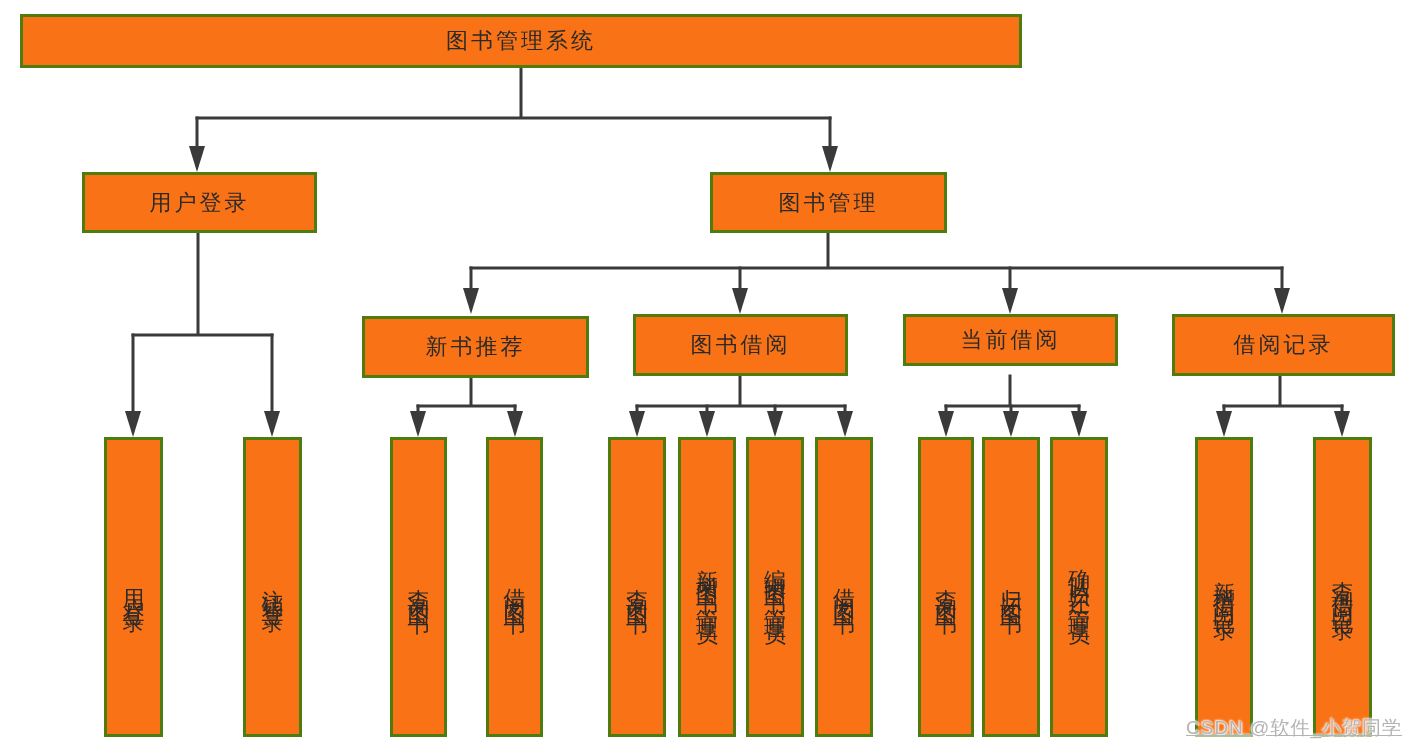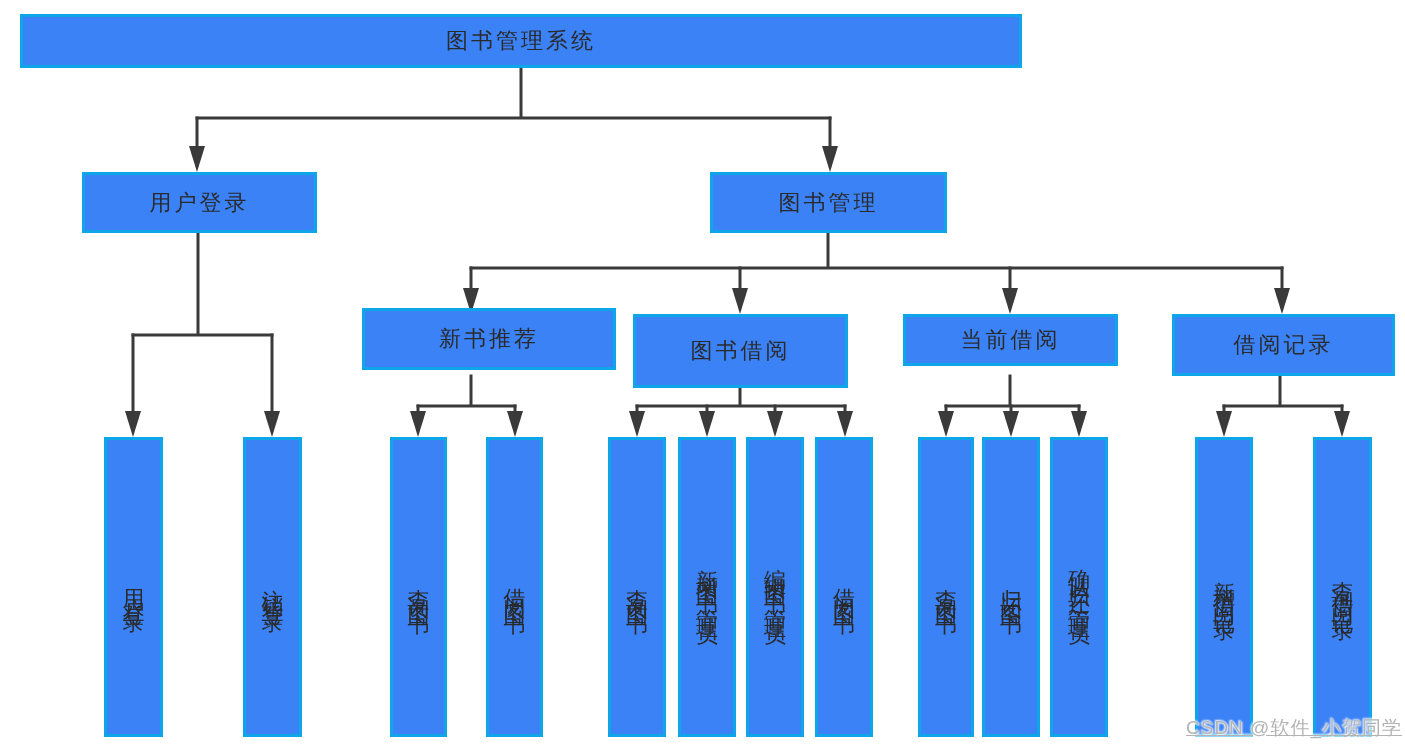--- a/index.html
+++ b/index.html
@@ -7,22 +7,22 @@
     position:relative;
     width:1405px;height:747px;
     background:#ffffff;
     font-family:"Liberation Sans", sans-serif;
     overflow:hidden;
   }
   #wires{position:absolute;left:0;top:0;z-index:0;}
   .node{
     position:absolute;
     box-sizing:border-box;
-    background:#3b82f6;
-    border:3px solid #0ea5e9;
+    background:#f97316;
+    border:3px solid #4d7c0f;
     color:#2a2a2a;
     display:flex;
     align-items:center;
     justify-content:center;
     z-index:1;
   }
   .hbox{
     font-size:22px;
     letter-spacing:3px;
     white-space:nowrap;
@@ -97,22 +97,22 @@
       <polygon points="1216,411 1232,411 1224,437"></polygon>
       <polygon points="1334,411 1350,411 1342,437"></polygon>
     </g>
   </svg>
 
   <div class="node hbox" style="left:20px;top:14px;width:1002px;height:54px">图书管理系统</div>
 
   <div class="node hbox" style="left:82px;top:172px;width:235px;height:61px">用户登录</div>
   <div class="node hbox" style="left:710px;top:172px;width:237px;height:61px">图书管理</div>
 
-  <div class="node hbox" style="left:362px;top:308px;width:254px;height:62px">新书推荐</div>
-  <div class="node hbox" style="left:633px;top:314px;width:215px;height:74px">图书借阅</div>
+  <div class="node hbox" style="left:362px;top:316px;width:227px;height:62px">新书推荐</div>
+  <div class="node hbox" style="left:633px;top:314px;width:215px;height:62px">图书借阅</div>
   <div class="node hbox" style="left:903px;top:314px;width:215px;height:52px">当前借阅</div>
   <div class="node hbox" style="left:1172px;top:314px;width:223px;height:62px">借阅记录</div>
 
   <div class="node vbox" style="left:104px;top:437px;width:59px;height:300px">用户登录</div>
   <div class="node vbox" style="left:243px;top:437px;width:59px;height:300px">注销登录</div>
 
   <div class="node vbox" style="left:390px;top:437px;width:57px;height:300px">查询图书</div>
   <div class="node vbox" style="left:486px;top:437px;width:57px;height:300px">借阅图书</div>
 
   <div class="node vbox" style="left:608px;top:437px;width:58px;height:300px">查询图书</div>

